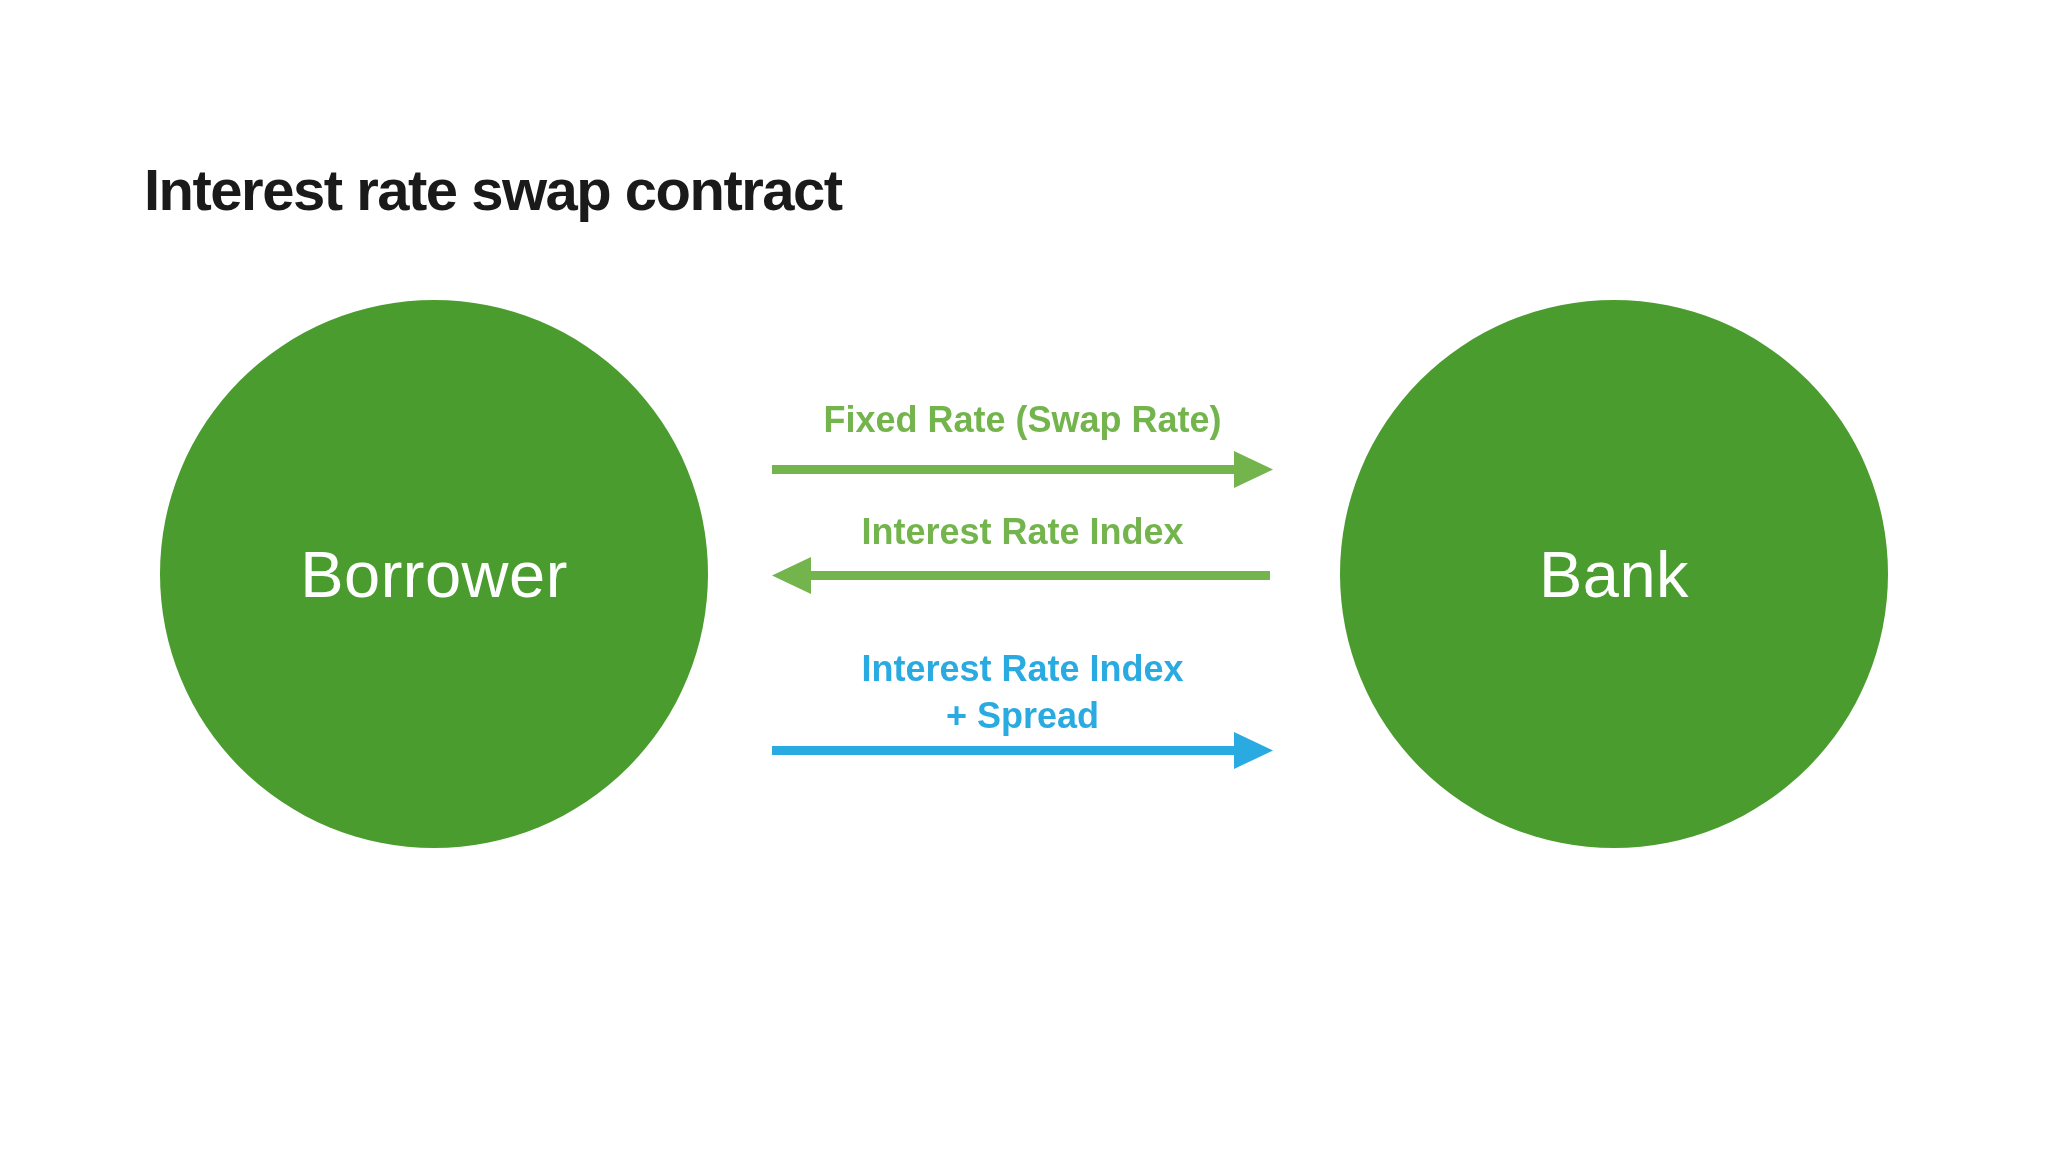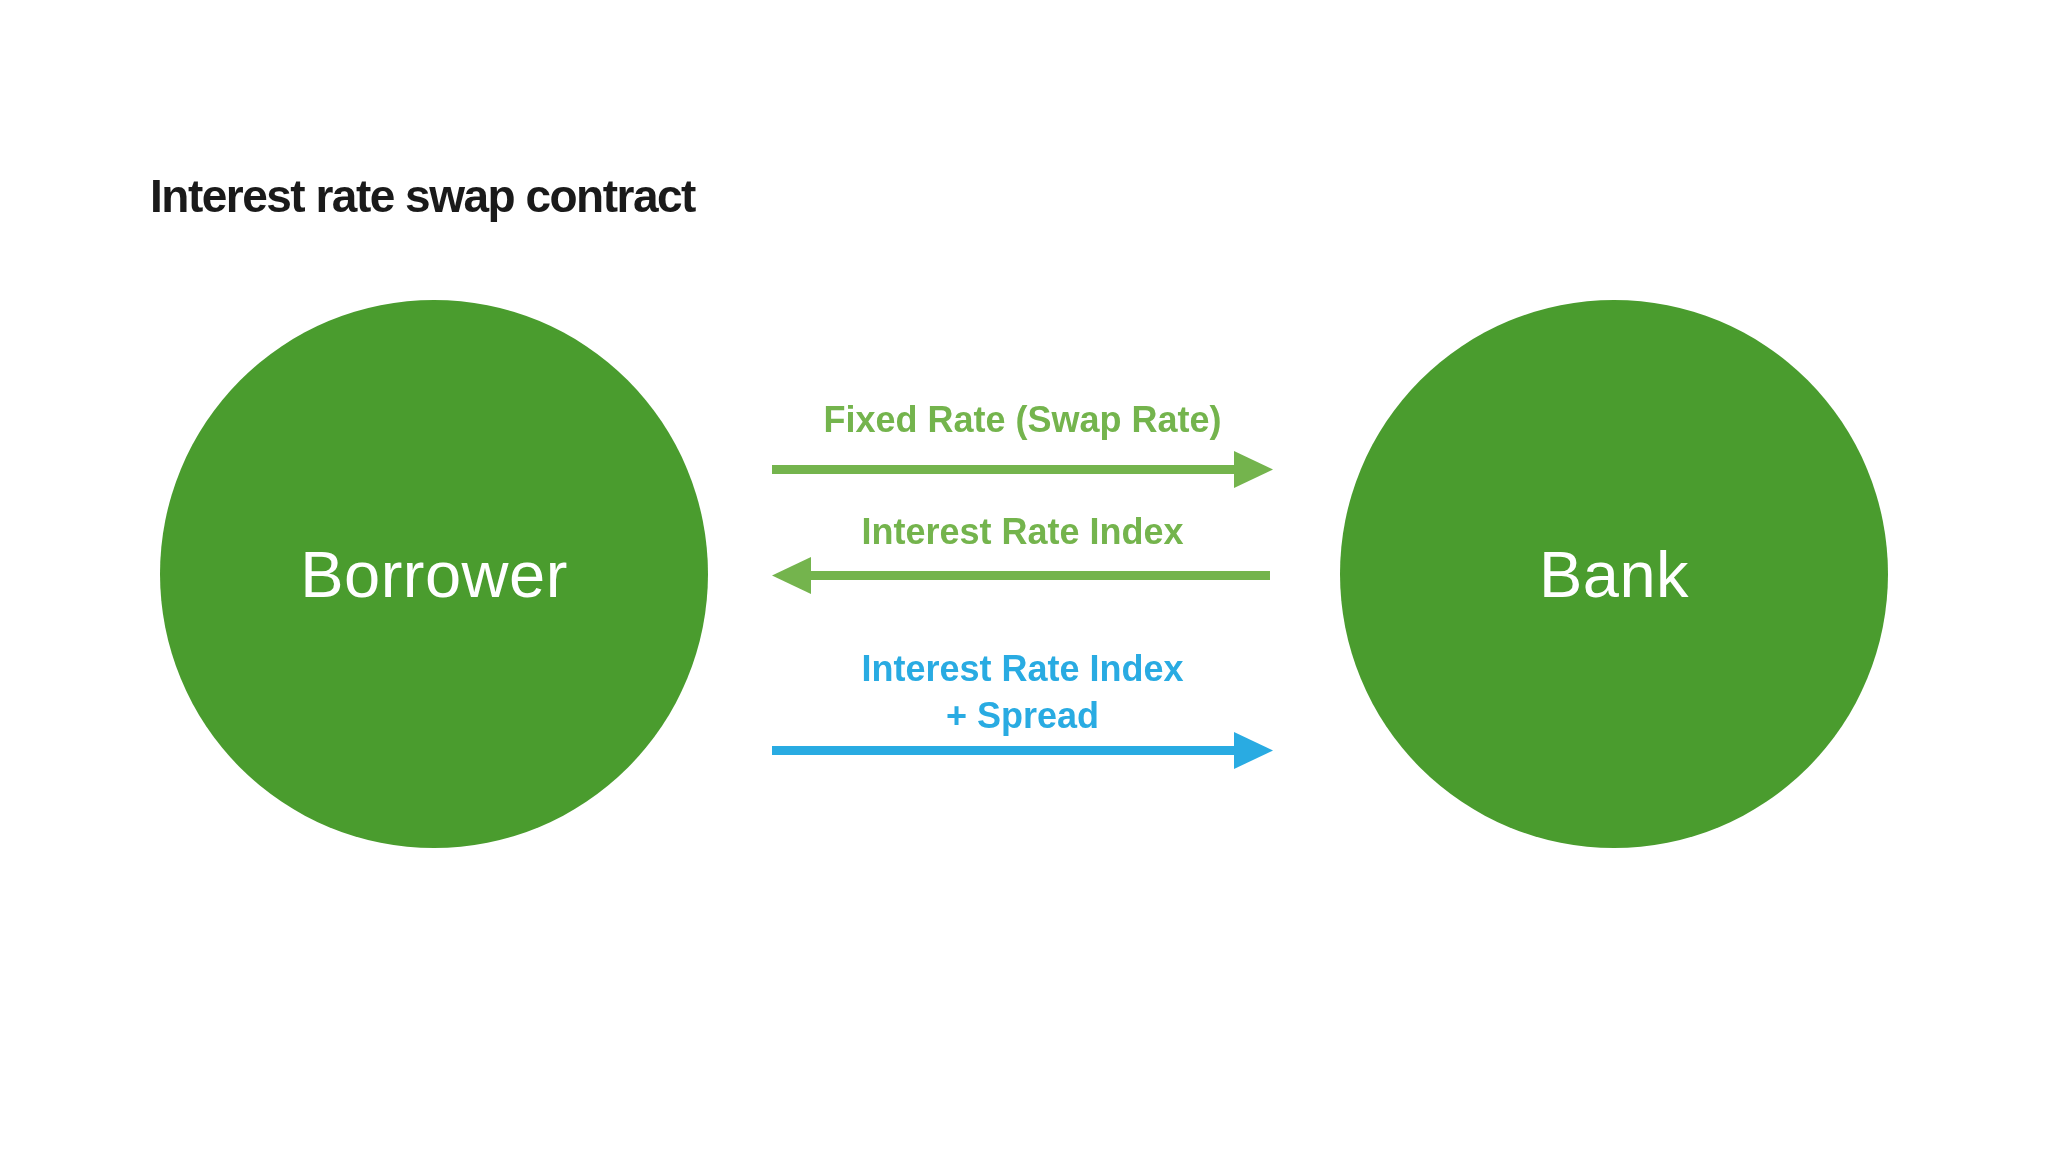--- a/index.html
+++ b/index.html
@@ -12,26 +12,26 @@
     width: 2048px;
     height: 1152px;
     background: var(--background, #ffffff);
     font-family: "Liberation Sans", sans-serif;
     overflow: hidden;
   }
   .title {
     position: absolute;
     left: 142px;
     top: 155px;
-    font-size: 46px;
+    font-size: 58px;
     line-height: 66px;
     font-weight: 700;
     letter-spacing: -1.5px;
     color: var(--title-color, #1a1a1a);
-    margin: 8px;
+    margin: 2px;
   }
   .node-circle {
     position: absolute;
     width: 548px;
     height: 548px;
     border-radius: 50%;
     background: var(--circle-green, #4a9c2e);
     display: flex;
     align-items: center;
     justify-content: center;

